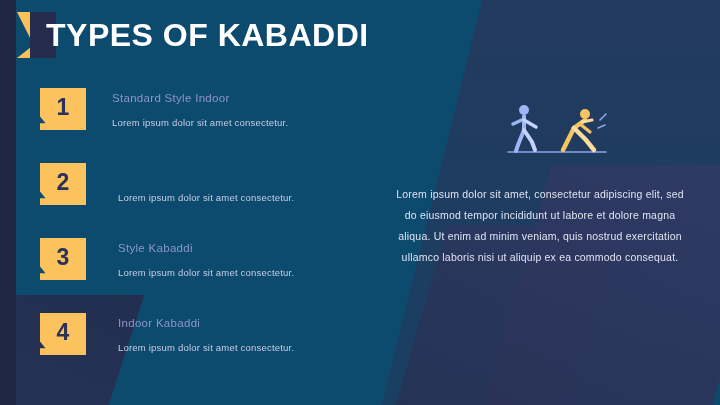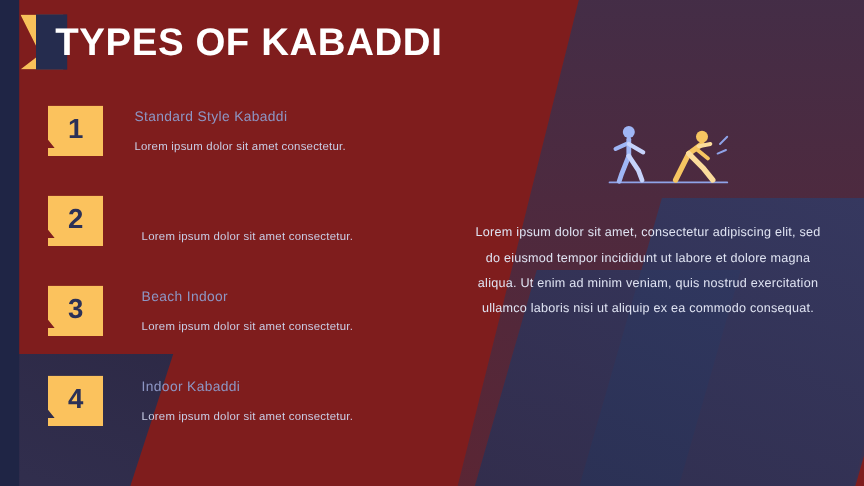--- a/index.html
+++ b/index.html
@@ -10,21 +10,21 @@
     width: 720px;
     height: 405px;
     overflow: hidden;
     font-family: "Liberation Sans", sans-serif;
     background: #252c4e;
   }
   #slide {
     position: relative;
     width: 720px;
     height: 405px;
-    background: #7f1d1d;
+    background: #0c4a6e;
     overflow: hidden;
   }
 
   
   .bg-shape {
     position: absolute;
     pointer-events: none;
   }
   .bg-diag-1 {
     top: -60px;
@@ -193,36 +193,36 @@
   <div class="title-accent"></div>
   <div class="title-accent-inner"></div>
   <div class="slide-title">TYPES OF KABADDI</div>
 
   <div class="list">
 
     <div class="list-item">
       <div class="num-badge">
         <span>1</span>
       </div>
-      <div class="item-title">Standard Style Kabaddi</div>
+      <div class="item-title">Standard Style Indoor</div>
       <div class="item-desc">Lorem ipsum dolor sit amet consectetur.</div>
     </div>
 
     <div class="list-item indent">
       <div class="num-badge">
         <span>2</span>
       </div>
       <div class="item-desc">Lorem ipsum dolor sit amet consectetur.</div>
     </div>
 
     <div class="list-item indent">
       <div class="num-badge">
         <span>3</span>
       </div>
-      <div class="item-title">Beach Indoor</div>
+      <div class="item-title">Style Kabaddi</div>
       <div class="item-desc">Lorem ipsum dolor sit amet consectetur.</div>
     </div>
 
     <div class="list-item indent">
       <div class="num-badge">
         <span>4</span>
       </div>
       <div class="item-title">Indoor Kabaddi</div>
       <div class="item-desc">Lorem ipsum dolor sit amet consectetur.</div>
     </div>

